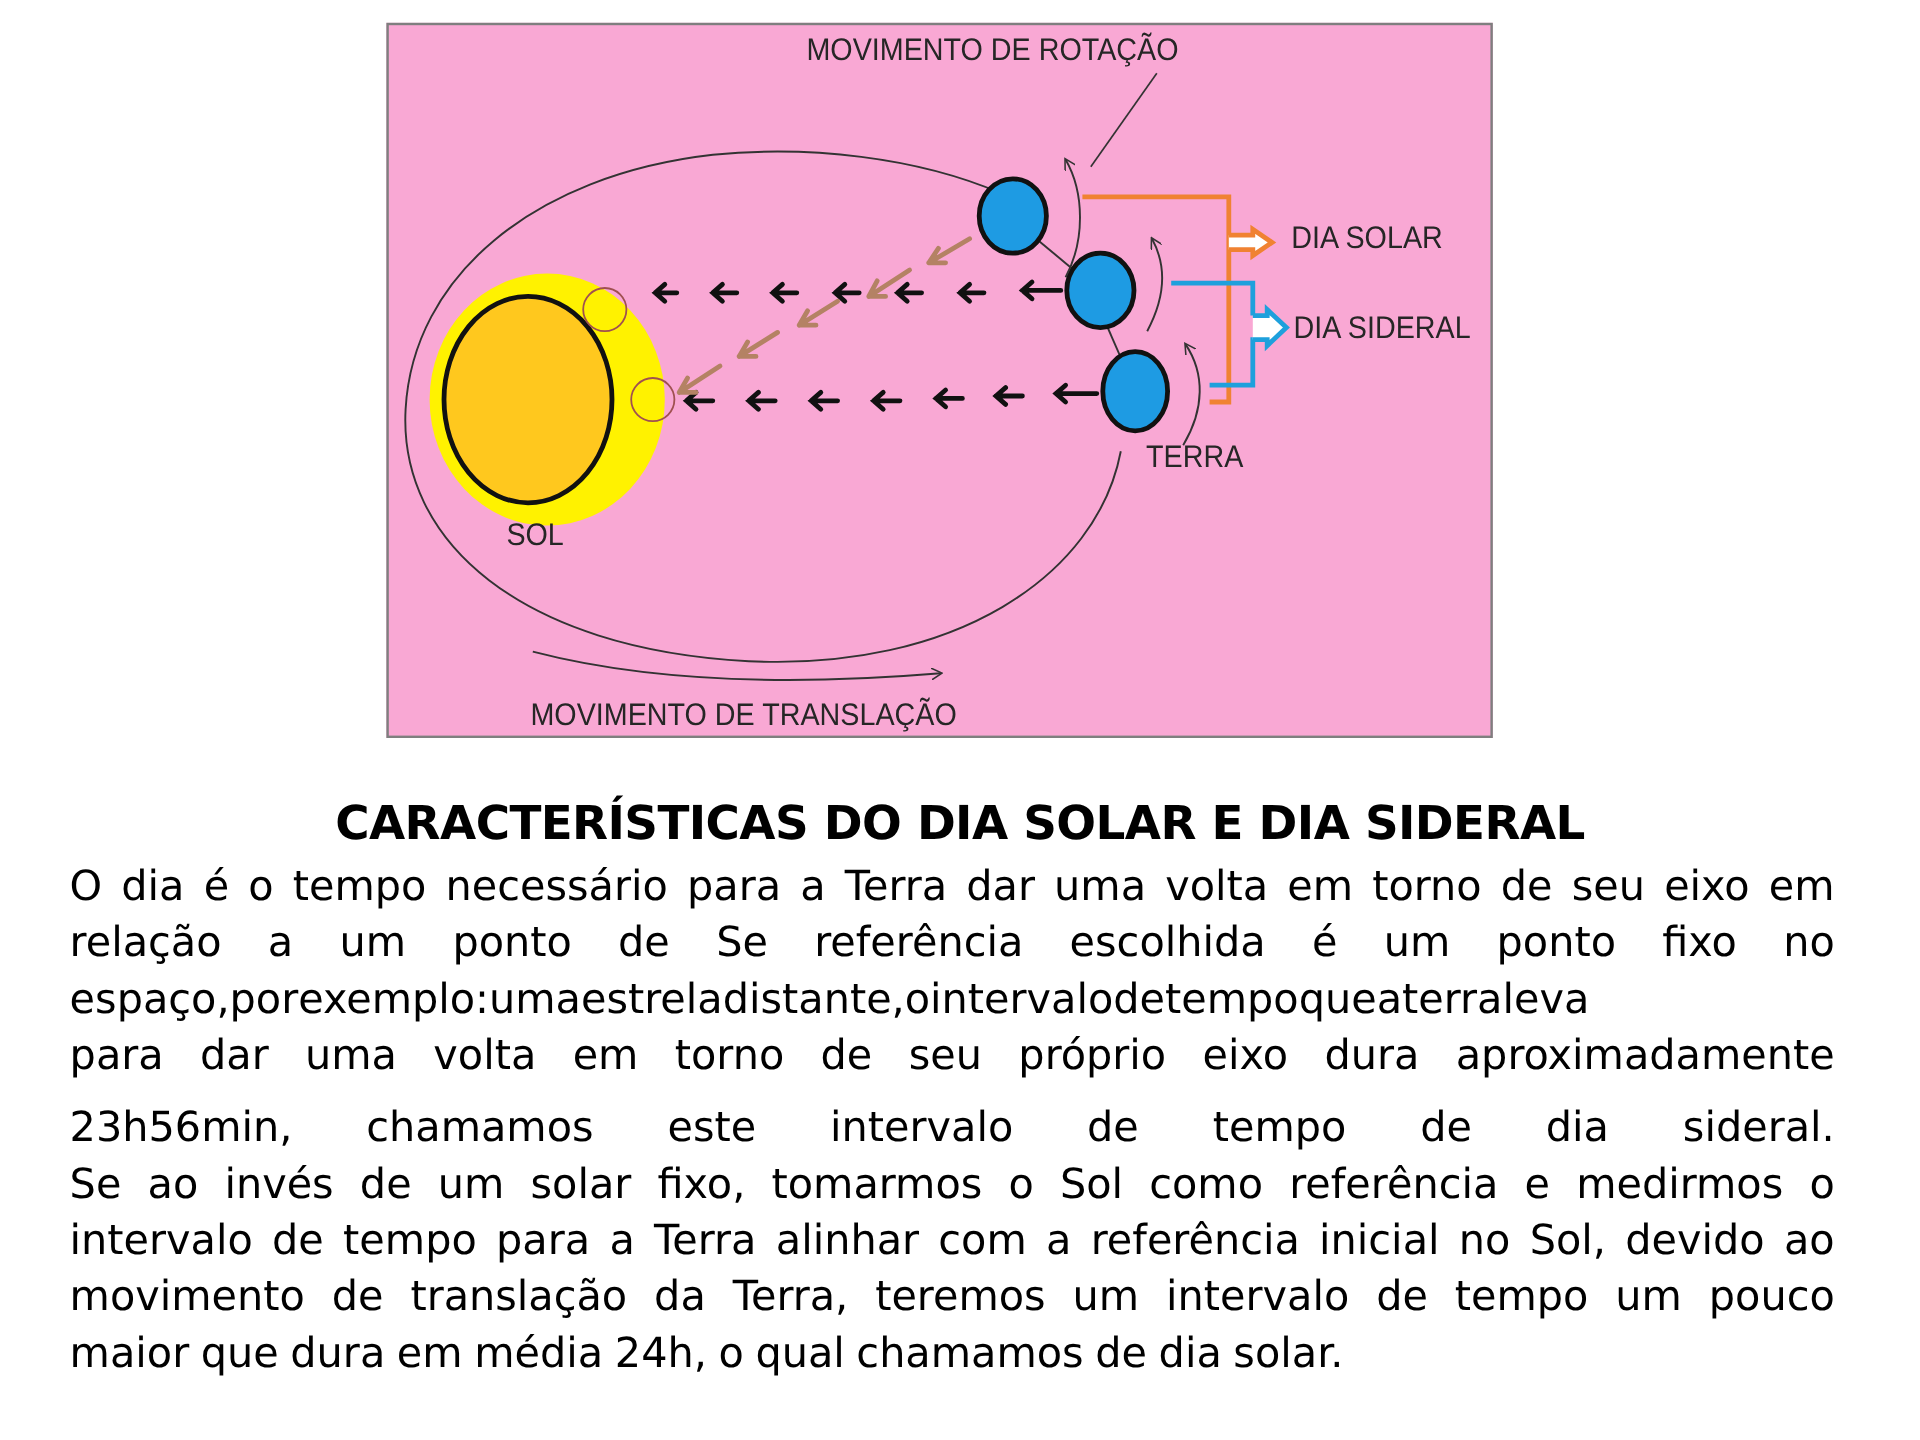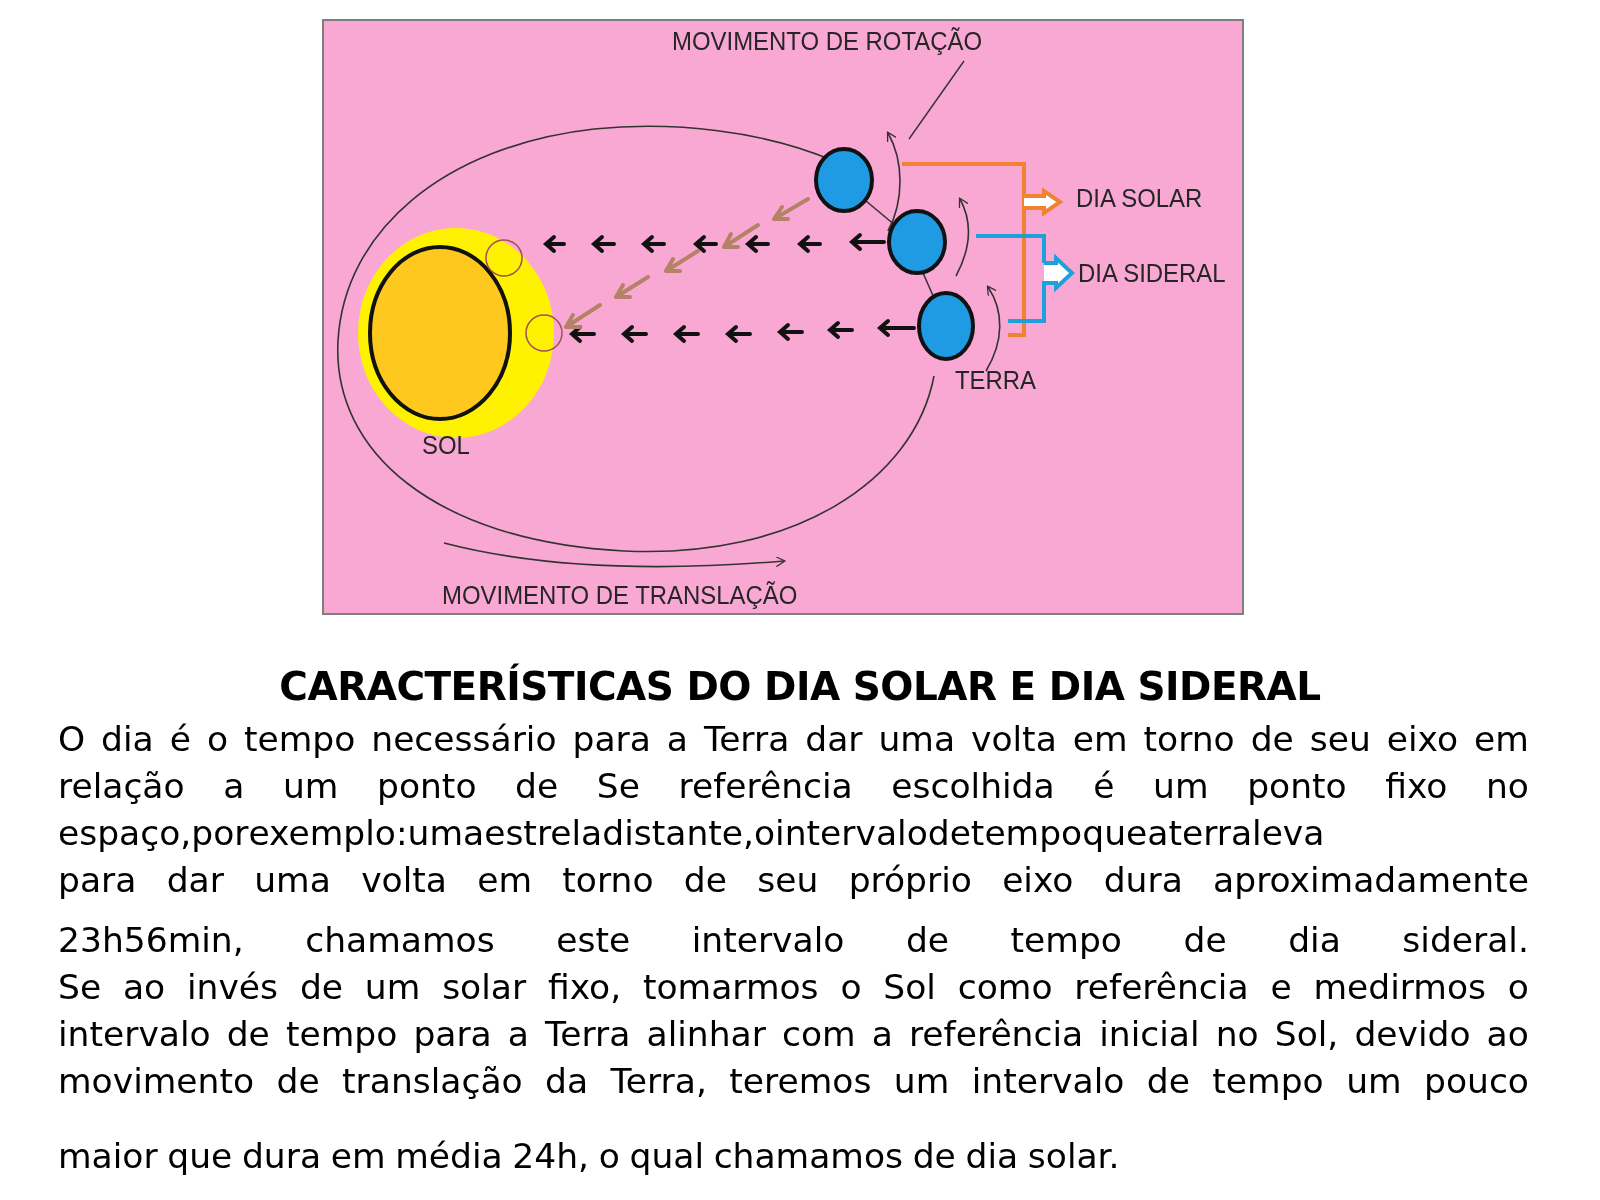--- a/index.html
+++ b/index.html
@@ -216,21 +216,21 @@
       <span>da</span>
       <span>Terra,</span>
       <span>teremos</span>
       <span>um</span>
       <span>intervalo</span>
       <span>de</span>
       <span>tempo</span>
       <span>um</span>
       <span>pouco</span>
     </span>
-  <span class="line last" style="display: flex; justify-content: flex-start; gap: 0.28em; margin-top: 28px;">
+  <span class="line last" style="display: flex; justify-content: flex-start; gap: 0.28em;">
       <span>maior</span>
       <span>que</span>
       <span>dura</span>
       <span>em</span>
       <span>média</span>
       <span>24h,</span>
       <span>o</span>
       <span>qual</span>
       <span>chamamos</span>
       <span>de</span>

